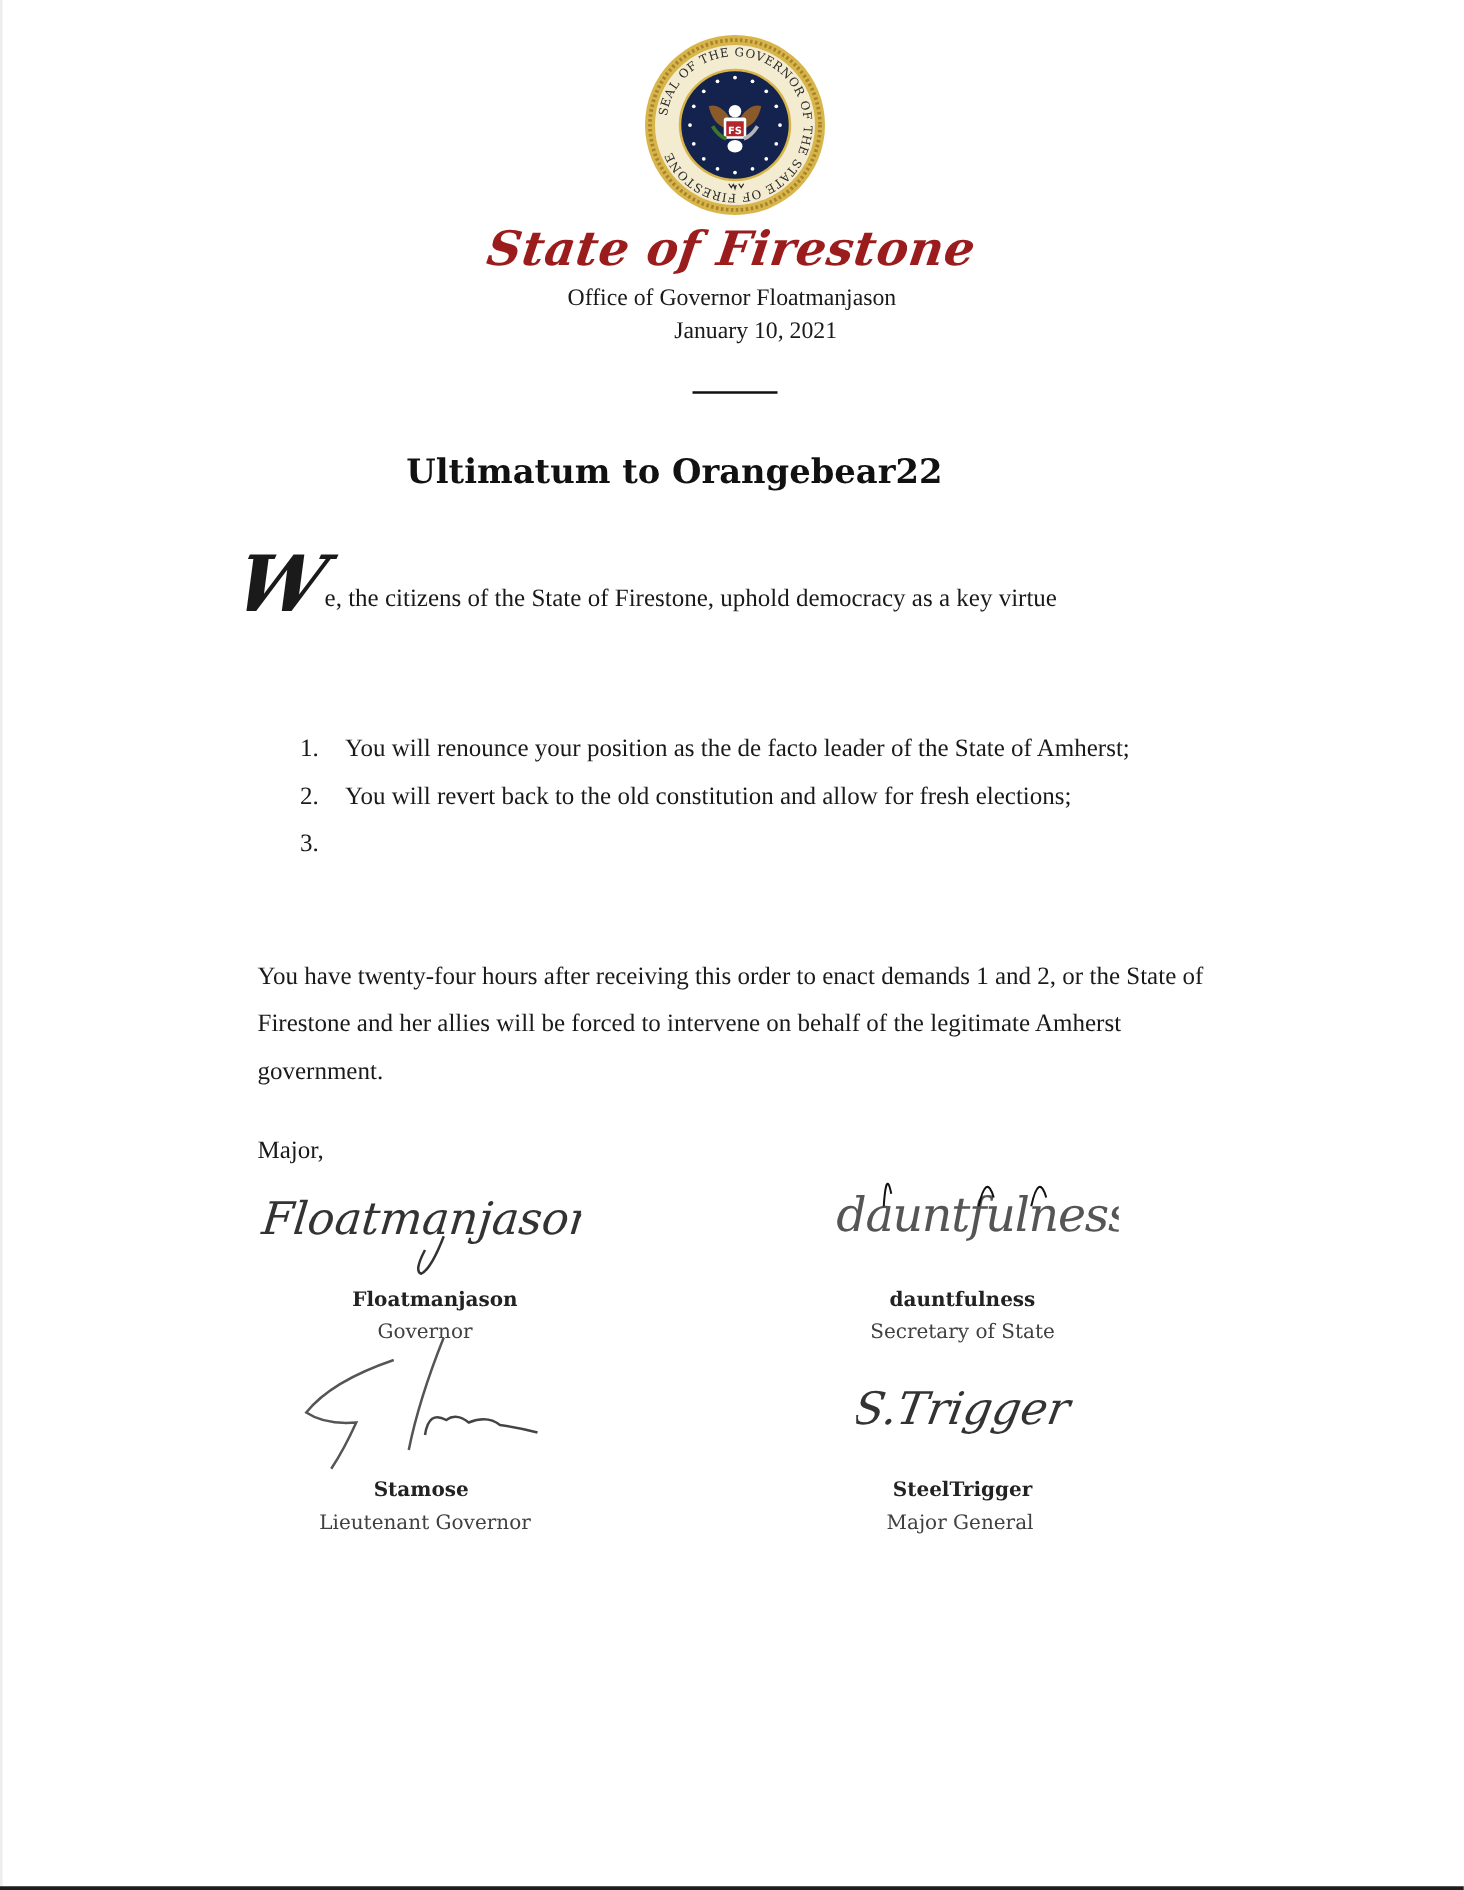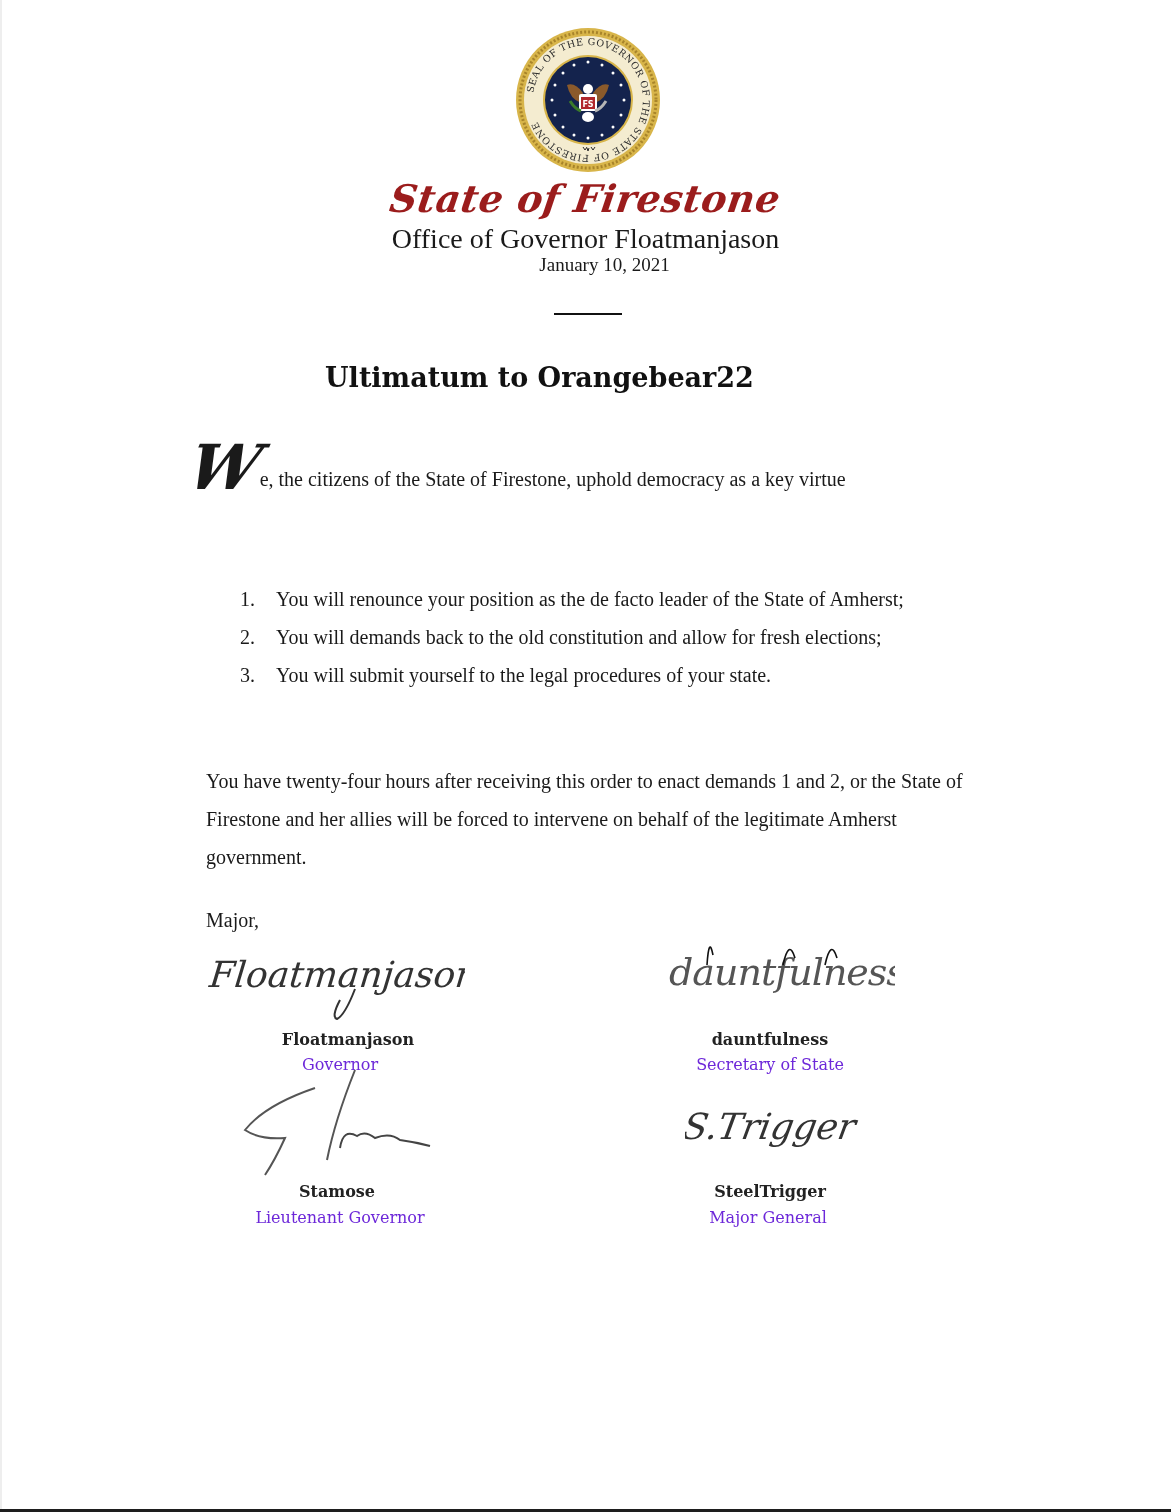--- a/index.html
+++ b/index.html
@@ -13,21 +13,21 @@
     .bottom-rule { position: absolute; left: 0; bottom: 0; width: 1171px; height: 3px; background: #1e1e1e; }
 
     .seal { position: absolute; left: 515px; top: 27px; width: 146px; height: 146px; }
 
     .header { position: absolute; left: 0; top: 170px; width: 1171px; text-align: center; }
     .state-name {
       font-family: "DejaVu Serif", serif; font-style: italic; font-weight: bold;
       color: #9b1c1c; font-size: 38px; letter-spacing: 0.5px; line-height: 58px;
       transform: skewX(-8deg); display: inline-block;
     }
-    .office { font-family: "Liberation Serif", serif; font-size: 28px; line-height: 26px; color: #1a1a1a; margin-top: -2px; }
+    .office { font-family: "Liberation Serif", serif; font-size: 19px; line-height: 26px; color: #1a1a1a; margin-top: -2px; }
     .date { font-family: "Liberation Serif", serif; font-size: 19px; line-height: 26px; color: #1a1a1a; padding-left: 38px; }
     .rule { position: absolute; left: 554px; top: 313px; width: 68px; height: 2px; background: #111; }
 
     .title {
       position: absolute; left: 0; top: 362px; width: 1079px; text-align: center;
       font-family: "DejaVu Serif", serif; font-weight: bold; font-size: 27px; color: #111;
     }
 
     .body-text { position: absolute; left: 206px; width: 780px; font-family: "Liberation Serif", serif; font-size: 20px; color: #1a1a1a; }
     .intro { top: 443px; line-height: 27px; }
@@ -39,21 +39,21 @@
 
     .demands { position: absolute; left: 240px; top: 580px; width: 740px; font-family: "Liberation Serif", serif; font-size: 20px; color: #1a1a1a; }
     .demand { position: relative; padding-left: 36px; line-height: 38px; }
     .demand-num { position: absolute; left: 0; top: 0; }
 
     .closing { top: 762px; line-height: 38px; }
     .signed { top: 905px; line-height: 30px; }
 
     .sig { position: absolute; }
     .sig-name { position: absolute; width: 300px; text-align: center; font-family: "DejaVu Serif", serif; font-weight: bold; font-size: 16px; color: #222; }
-    .sig-role { position: absolute; width: 300px; text-align: center; font-family: "DejaVu Serif", serif; font-size: 16px; color: #6d28d9; }
+    .sig-role { position: absolute; width: 300px; text-align: center; font-family: "DejaVu Serif", serif; font-size: 16px; color: #404040; }
   </style>
 </head>
 <body>
 
 <div class="left-strip"></div>
 
 <svg class="seal" viewBox="0 0 146 146">
   <circle cx="73" cy="73" r="72" fill="#d8b54a"></circle>
   <circle cx="73" cy="73" r="68" fill="none" stroke="#a8842a" stroke-width="3" stroke-dasharray="2 2"></circle>
   <circle cx="73" cy="73" r="64" fill="#f4ecd0"></circle>
@@ -109,25 +109,24 @@
   <span class="intro-line1">e, the citizens of the State of  Firestone, uphold democracy as a key virtue</span>
 </div>
 
 <div class="demands">
   <div class="demand">
     <span class="demand-num">1.</span>
     <span>You will renounce your position as the de facto leader of the State of Amherst;</span>
   </div>
   <div class="demand">
     <span class="demand-num">2.</span>
-    <span>You will demands back to the old constitution and allow for fresh elections;</span>
+    <span>You will revert back to the old constitution and allow for fresh elections;</span>
   </div>
   <div class="demand">
     <span class="demand-num">3.</span>
-    <span>You will submit yourself to the legal procedures of your state.</span>
   </div>
 </div>
 
 <div class="body-text closing">You have twenty-four hours after receiving this order to enact demands 1 and 2, or the State of Firestone and her allies will be forced to intervene on behalf of the legitimate Amherst government.</div>
 
 <div class="body-text signed">Major,</div>
 
 <svg class="sig" style="left:205px; top:945px; width:260px; height:80px;" viewBox="0 0 260 80">
   <text x="8" y="42" font-family="DejaVu Serif, serif" font-style="italic" font-size="36" fill="#333" transform="skewX(-6)">Floatmanjason</text>
   <path d="M150,44 Q140,70 132,74 Q126,72 135,55" stroke="#333" stroke-width="2" fill="none"></path>

